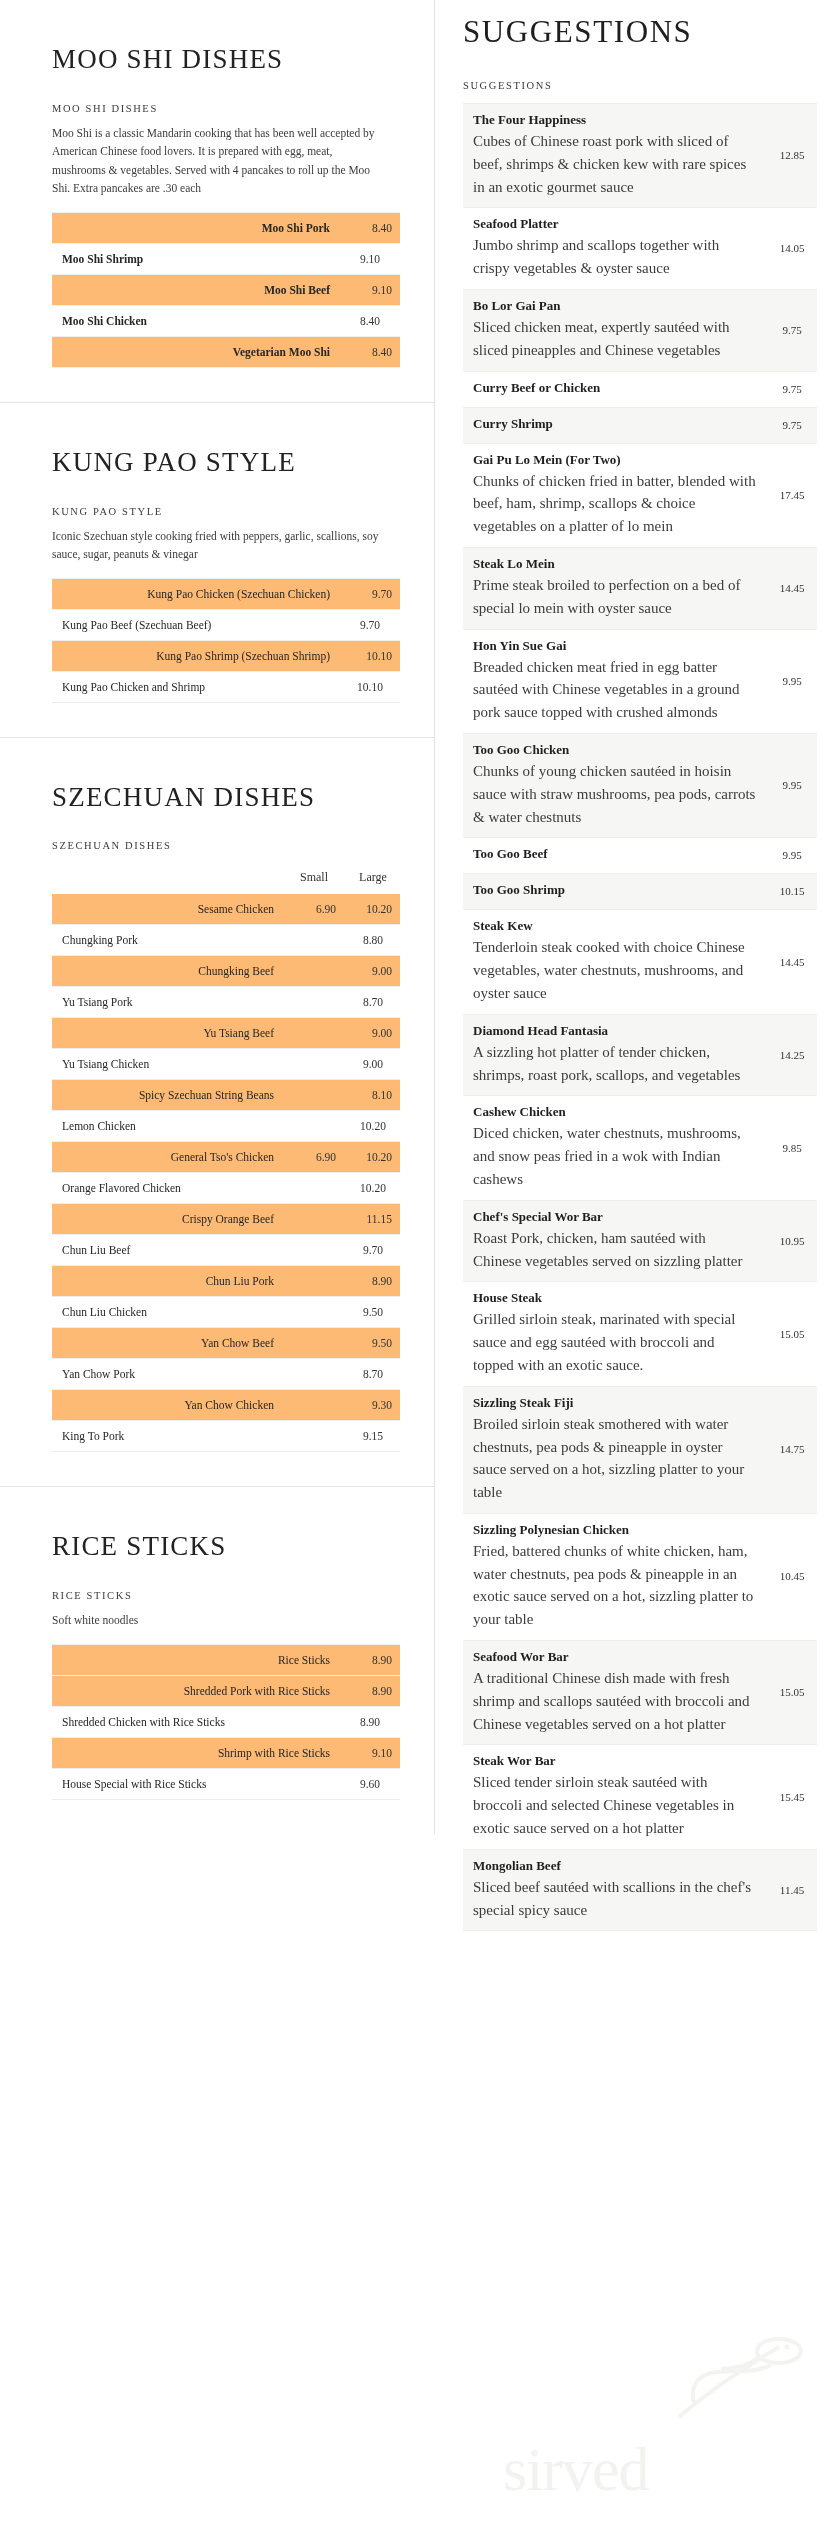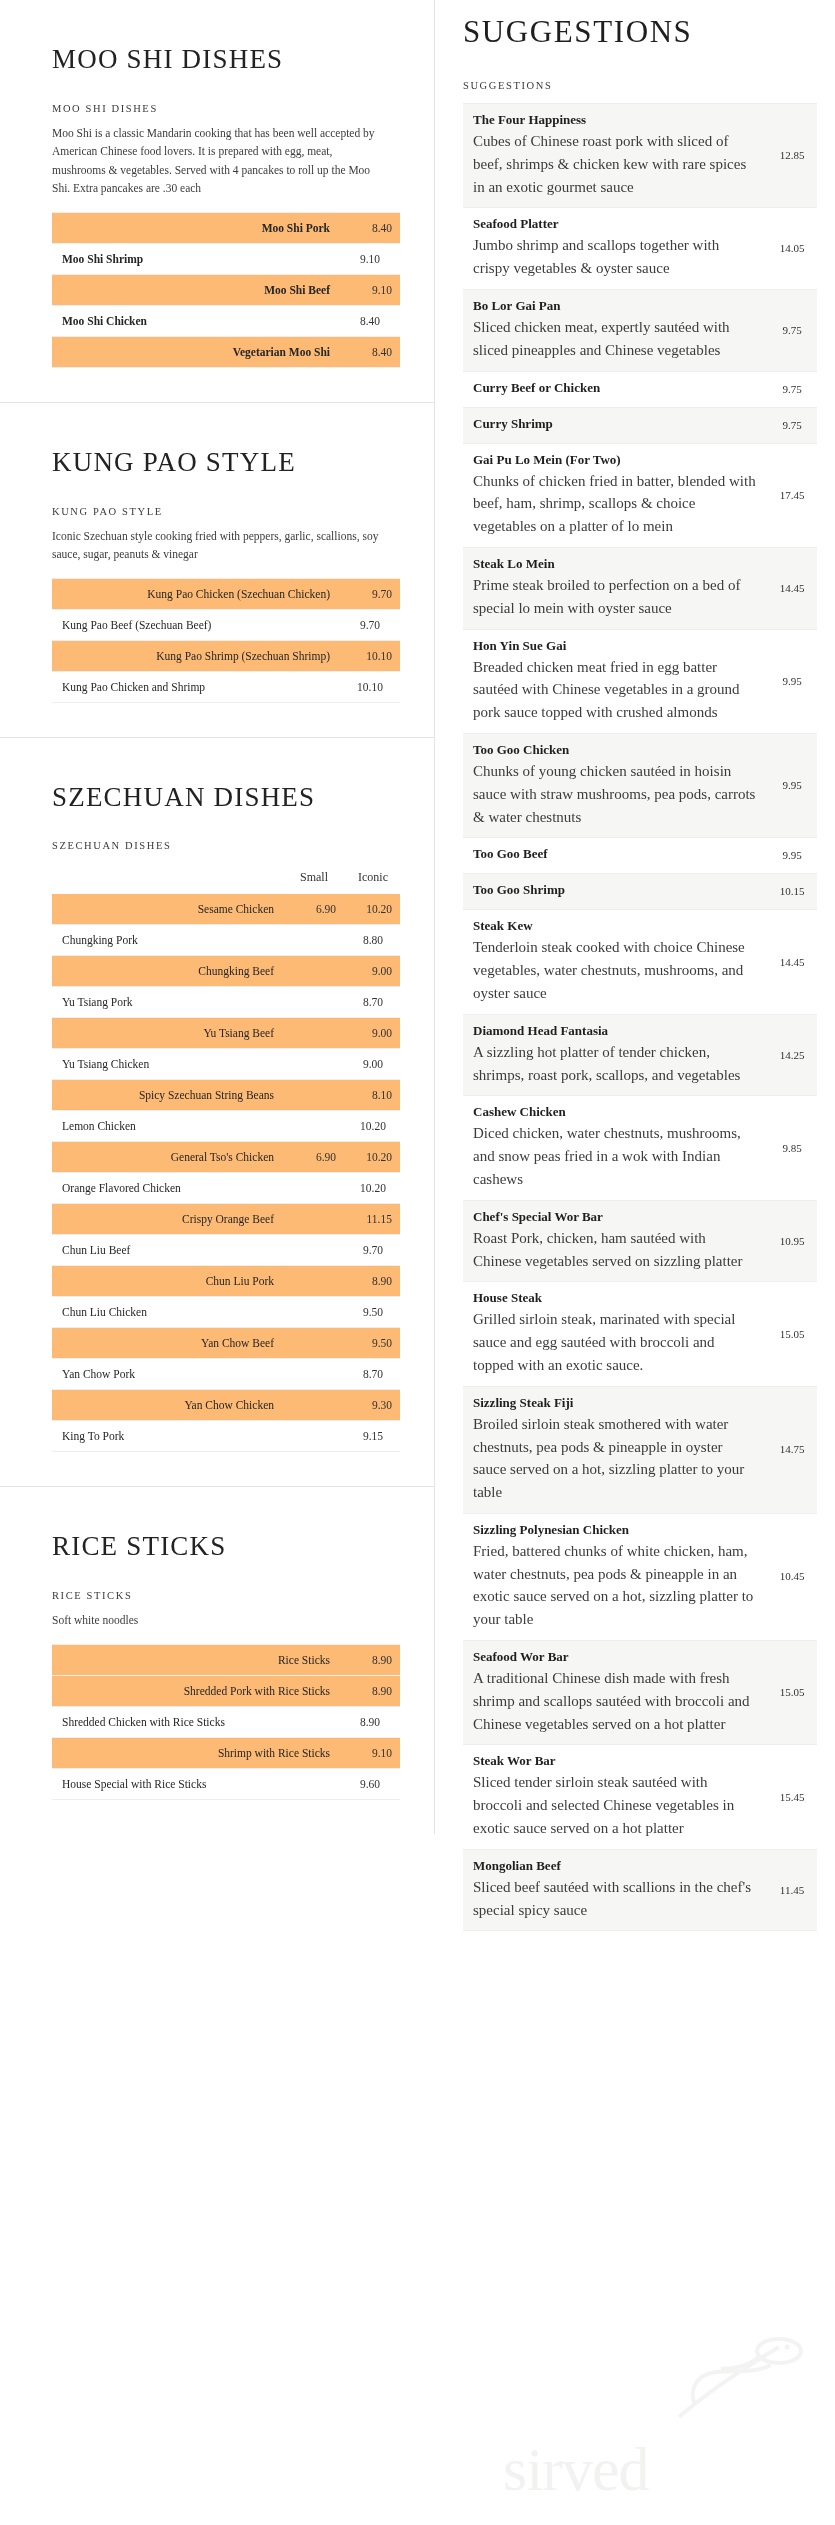--- a/index.html
+++ b/index.html
@@ -232,21 +232,21 @@
         </table>
       </div>
       <div class="section">
         <h2 class="sec-title">SZECHUAN DISHES</h2>
         <div class="sec-sub">SZECHUAN DISHES</div>
         <table class="items">
           <tbody>
             <tr class="colhead">
               <td></td>
               <td class="price">Small</td>
-              <td class="price2">Iconic</td>
+              <td class="price2">Large</td>
             </tr>
             <tr class="alt">
               <td class="name">Sesame Chicken</td>
               <td class="price">6.90</td>
               <td class="price2">10.20</td>
             </tr>
             <tr>
               <td class="name">Chungking Pork</td>
               <td class="price"></td>
               <td class="price2">8.80</td>

